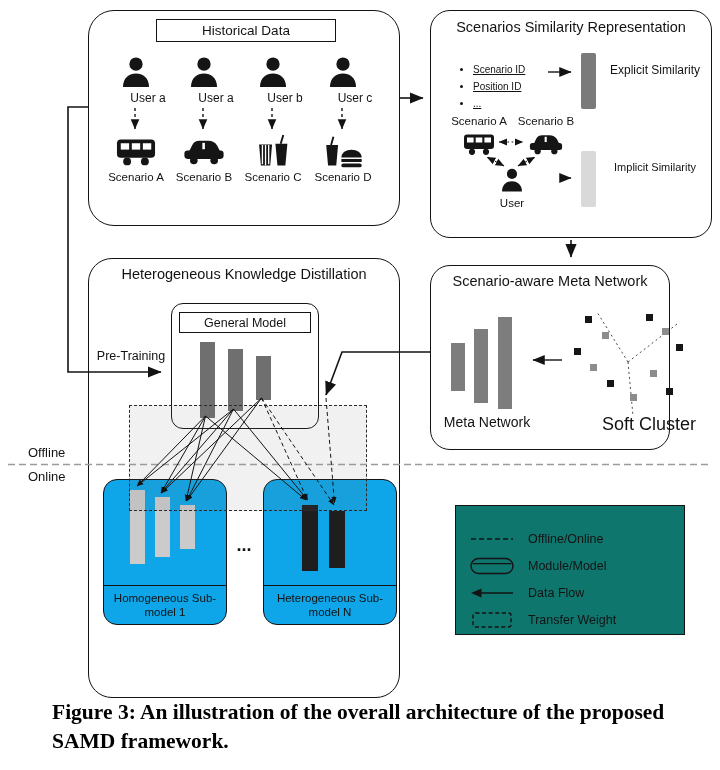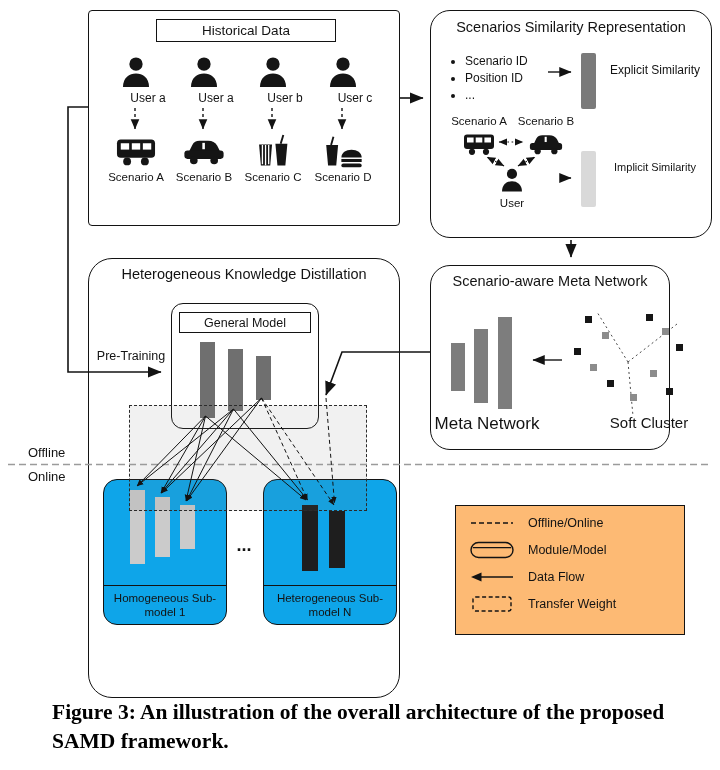--- a/index.html
+++ b/index.html
@@ -15,39 +15,39 @@
   .bar.gm{background:#6f6f6f;}
   .bar.meta{background:#7d7d7d;}
   .bar.light{background:#cbcbcb;}
   .bar.blk{background:#1e1e1e;}
   .bar.exp{background:#7a7a7a;border-radius:2px;}
   .bar.imp{background:#d9d9d9;border-radius:2px;}
   .icon{position:absolute;z-index:2;display:flex;align-items:center;justify-content:center;}
   .ucol{position:absolute;width:68px;height:150px;z-index:2;}
   .ucol .uname{position:absolute;top:36px;left:12px;width:68px;text-align:center;font-size:12px;}
   .ucol .sname{position:absolute;top:116px;left:0;width:68px;text-align:center;font-size:11.5px;}
-  ul.bullets{position:absolute;margin:4px;padding-left:16px;font-size:12px;line-height:17px;z-index:2;}
+  ul.bullets{position:absolute;margin:12px;padding-left:16px;font-size:10px;line-height:17px;z-index:2;text-decoration:underline;}
   .submodel{position:absolute;border:1.6px solid #131313;border-radius:14px;background:#0ea5e9;z-index:3;overflow:hidden;box-sizing:border-box;}
   .strip{position:absolute;left:0;right:0;bottom:0;height:38px;border-top:1.3px solid #131313;display:flex;align-items:center;
          justify-content:center;text-align:center;font-size:11.5px;line-height:1.25;padding:0 6px;}
   .transfer{position:absolute;border:1.5px dashed #2b2b2b;background:rgba(120,120,120,0.10);z-index:4;box-sizing:border-box;}
   #overlay{position:absolute;left:0;top:0;width:720px;height:770px;z-index:10;pointer-events:none;}
-  .legend{position:absolute;border:1.4px solid #131313;background:#fdba74;z-index:2;box-sizing:border-box;padding:3px 13px;}
+  .legend{position:absolute;border:1.4px solid #131313;background:#0f766e;z-index:2;box-sizing:border-box;padding:19px 13px;}
   .lrow{display:flex;align-items:center;gap:13px;height:27px;}
   .lrow .llab{font-size:12.5px;}
   .caption{position:absolute;font-family:"Liberation Serif","DejaVu Serif",serif;font-weight:700;font-size:21.5px;
            line-height:1.34;color:#000;z-index:2;}
   .sideword{position:absolute;font-size:13px;z-index:11;}
 </style>
 </head>
 <body>
 
 <div id="page">
 
-  <div class="box" style="left:88px;top:10px;width:312px;height:216px;border-radius:4px;">
+  <div class="box" style="left:88px;top:10px;width:312px;height:216px;border-radius:26px;">
     <div class="tbox" style="left:67px;top:8px;width:180px;height:23px;">
       <span>Historical Data</span>
     </div>
 
     <div class="ucol" style="left:13px;top:44px;">
       <span class="icon" style="left:17px;top:0;">
         <svg viewBox="0 0 24 24" width="34" height="34">
             <circle cx="12" cy="6.4" r="4.7" fill="#151515"></circle>
             <path d="M2.8 22.5c0-6.4 4.6-9.4 9.2-9.4s9.2 3 9.2 9.4z" fill="#151515"></path>
           </svg>
@@ -172,23 +172,23 @@
     <div class="bar imp" style="left:150px;top:140px;width:15px;height:56px;"></div>
     <div class="lab" style="left:172px;top:150px;width:104px;font-size:11px;line-height:1.25;">Implicit Similarity</div>
   </div>
 
   <div class="box" style="left:430px;top:265px;width:240px;height:185px;border-radius:20px;">
     <div class="heading" style="top:7px;">Scenario-aware Meta Network</div>
 
     <div class="bar meta" style="left:20px;top:77px;width:14px;height:48px;"></div>
     <div class="bar meta" style="left:43px;top:63px;width:14px;height:74px;"></div>
     <div class="bar meta" style="left:67px;top:51px;width:14px;height:92px;"></div>
-    <div class="lab" style="left:0px;top:148px;width:112px;font-size:17px;">Meta Network</div>
-
-    <div class="lab" style="left:162px;top:148px;width:112px;font-size:15px;">Soft Cluster</div>
+    <div class="lab" style="left:0px;top:148px;width:112px;font-size:14px;">Meta Network</div>
+
+    <div class="lab" style="left:162px;top:148px;width:112px;font-size:18px;">Soft Cluster</div>
   </div>
 
   <div class="box" style="left:88px;top:258px;width:312px;height:440px;border-radius:24px;">
     <div class="heading" style="top:7px;">Heterogeneous Knowledge Distillation</div>
 
     <div class="box" style="left:82px;top:44px;width:148px;height:126px;border-radius:12px;border-width:1.4px;">
       <div class="tbox" style="left:7px;top:8px;width:132px;height:21px;font-size:12.5px;">
         <span>General Model</span>
       </div>
       <div class="bar gm" style="left:28px;top:38px;width:15px;height:76px;"></div>

